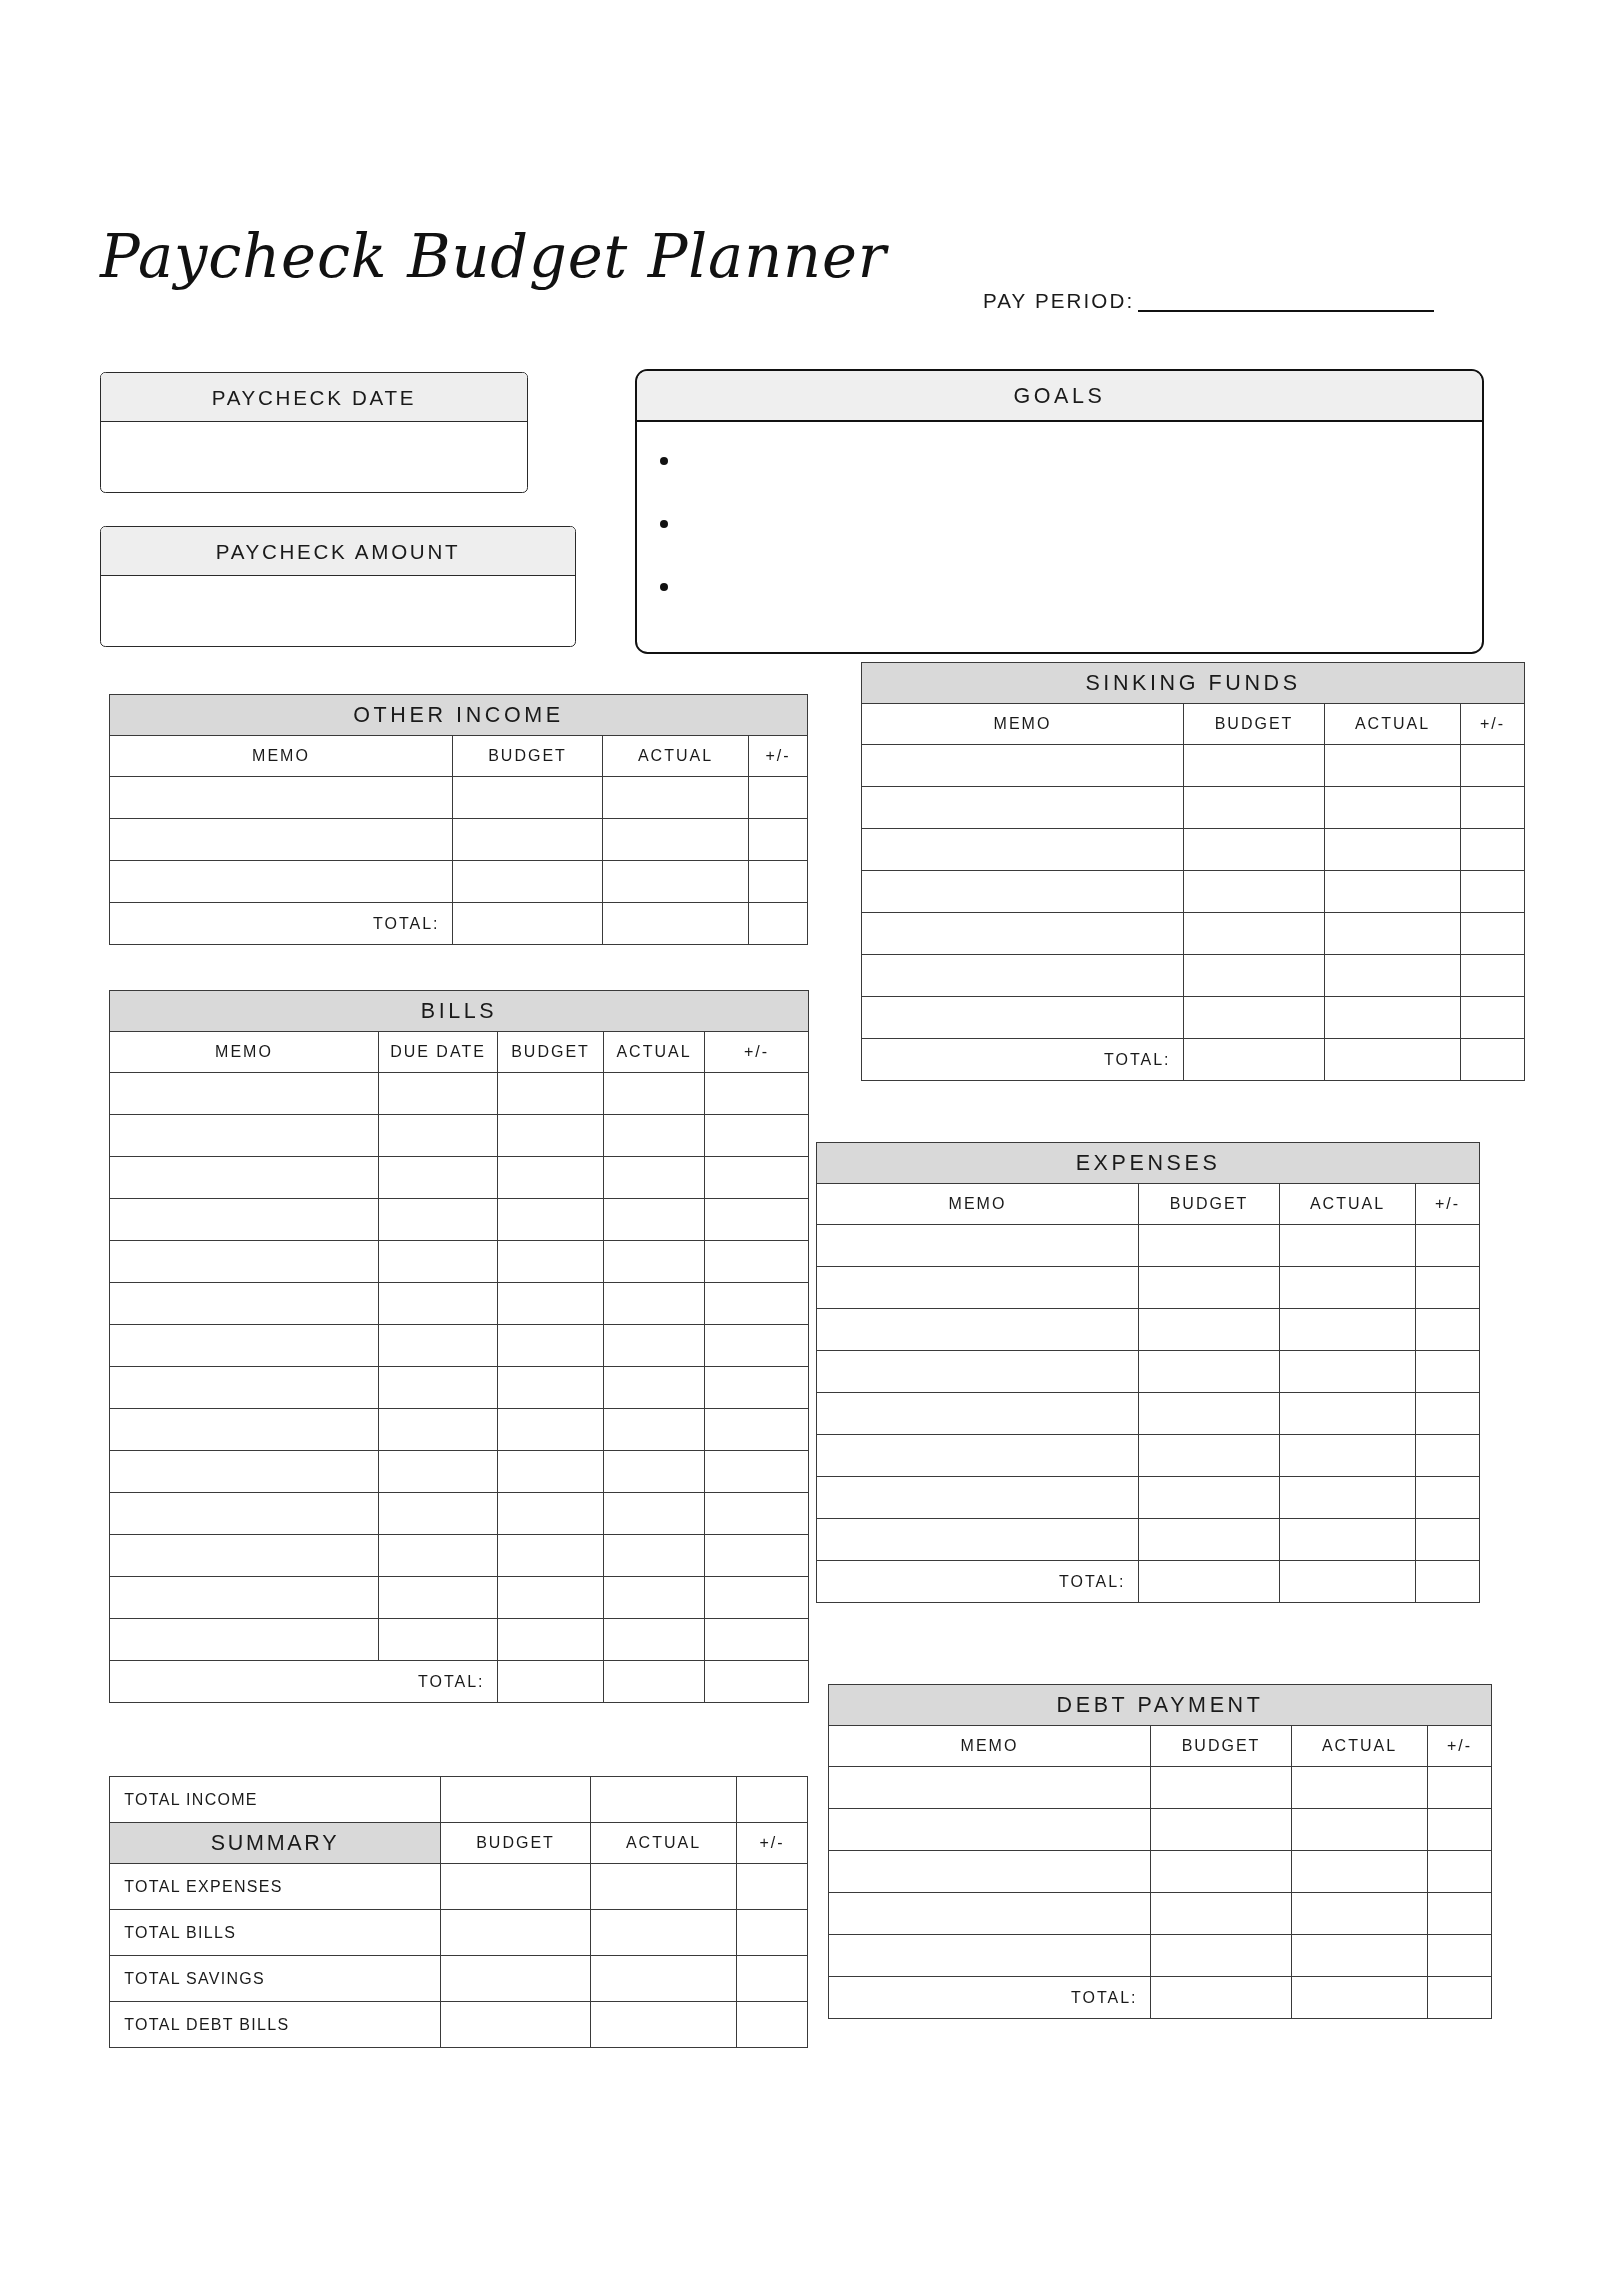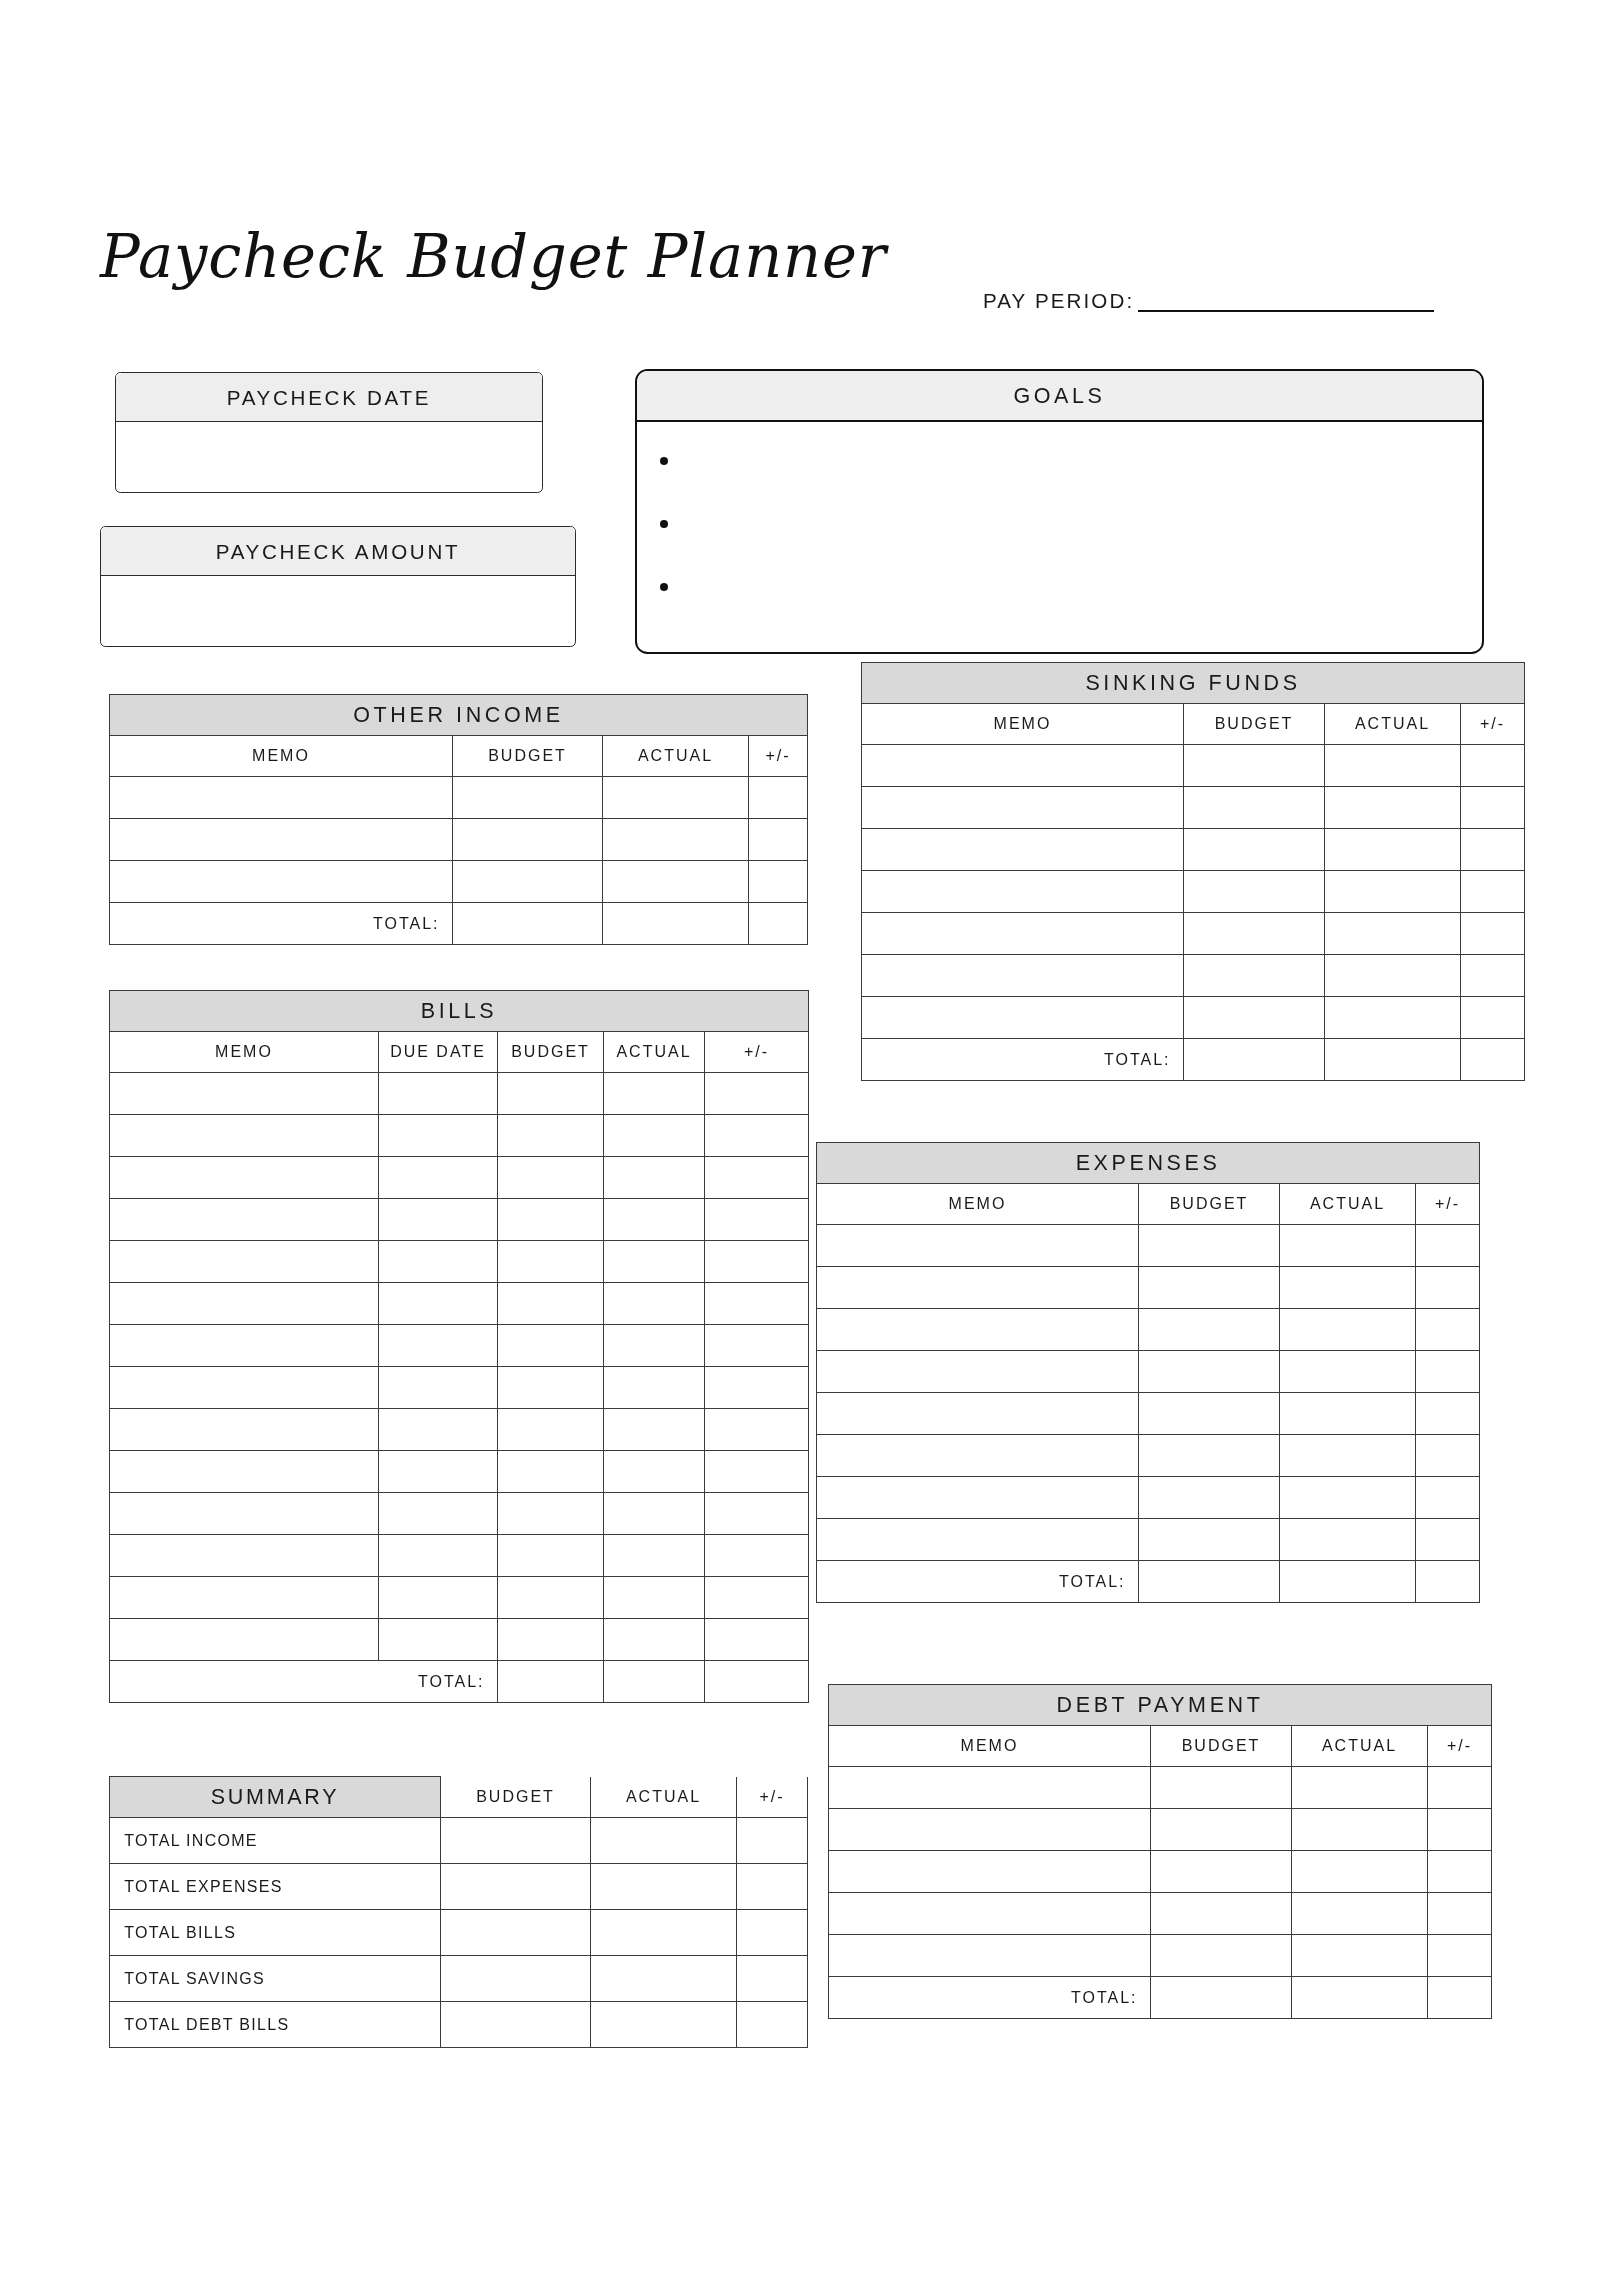--- a/index.html
+++ b/index.html
@@ -62,21 +62,21 @@
     background: #eeeeee;
     border-bottom: 1.4px solid #2a2a2a;
     text-align: center;
     font-size: 20.6px;
     letter-spacing: 2.7px;
     padding: 12.5px 0 11.6px;
     color: #1a1a1a;
   }
   .box .fill { height: 100%; }
 
-  #paycheck-date-box { left: 100px; top: 372px; width: 428px; height: 121px; margin-left: 15px; }
+  #paycheck-date-box { left: 100px; top: 372px; width: 428px; height: 121px; }
   #paycheck-amount-box { left: 100px; top: 526px; width: 476px; height: 121px; }
 
   
   #goals-box {
     position: absolute;
     left: 635px; top: 369px; width: 849px; height: 285px;
     border: 2.3px solid #111;
     border-radius: 12.5px;
     background: #fff;
     overflow: hidden;
@@ -370,30 +370,30 @@
 
   <table class="tbl" id="summary-table" style="left:109px; top:1776px; width:699px;">
     <colgroup>
         <col style="width:331px">
         <col style="width:150px">
         <col style="width:146px">
         <col style="width:71px">
       </colgroup>
     <tbody>
         <tr>
+      <td class="lbl">TOTAL INCOME</td>
+      <td></td>
+      <td></td>
+      <td></td>
+    </tr>
+    <tr>
       <td class="sec-title-left">SUMMARY</td>
       <td class="sum-hdr">BUDGET</td>
       <td class="sum-hdr">ACTUAL</td>
       <td class="sum-hdr">+/-</td>
-    </tr>
-    <tr>
-      <td class="lbl">TOTAL INCOME</td>
-      <td></td>
-      <td></td>
-      <td></td>
     </tr>
     <tr>
       <td class="lbl">TOTAL EXPENSES</td>
       <td></td>
       <td></td>
       <td></td>
     </tr>
     <tr>
       <td class="lbl">TOTAL BILLS</td>
       <td></td>

